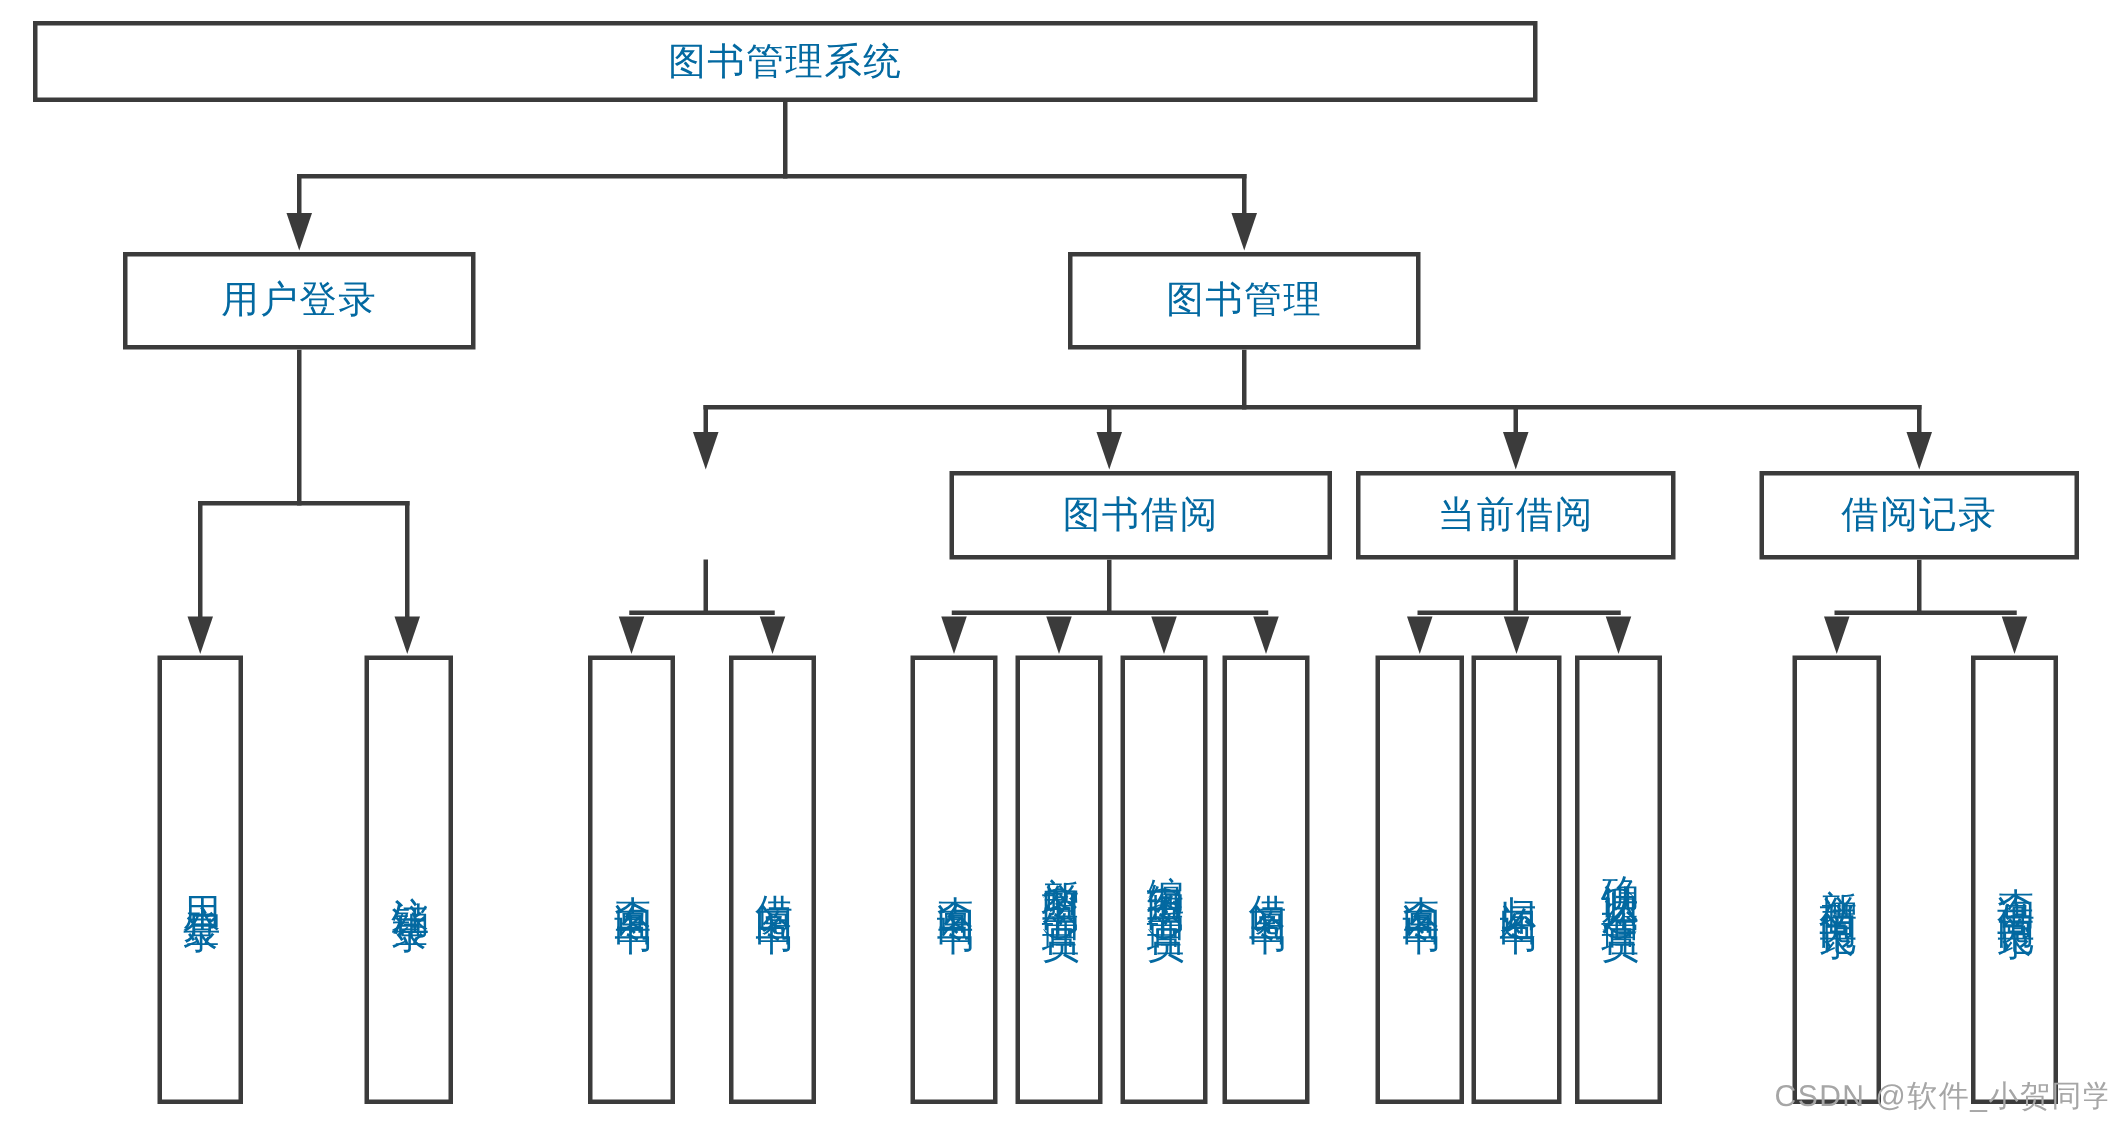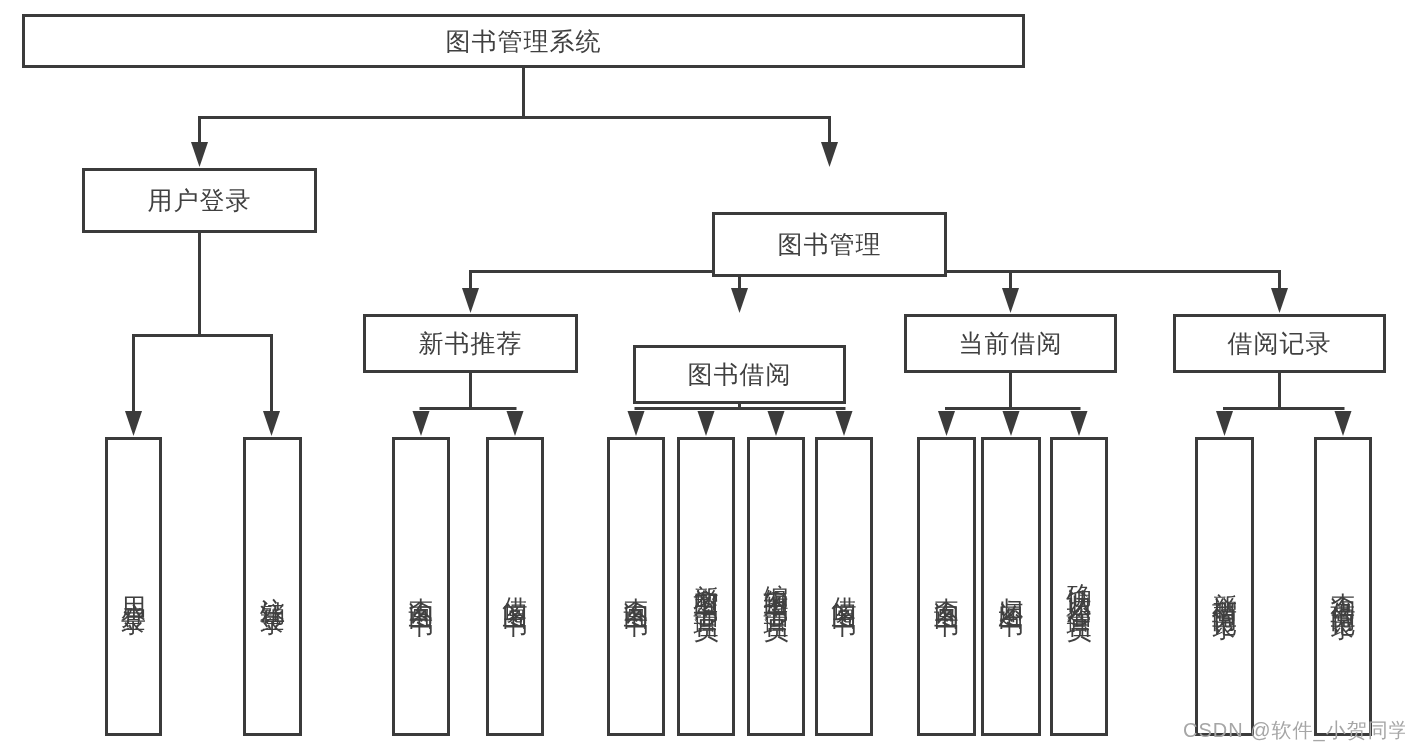--- a/index.html
+++ b/index.html
@@ -17,21 +17,21 @@
     width: 1405px; height: 747px;
   }
   .box {
     position: absolute;
     box-sizing: border-box;
     border: 3px solid #3b3b3b;
     background: #ffffff;
     display: flex;
     align-items: center;
     justify-content: center;
-    color: #404040;
+    color: #0369a1;
     font-size: 25px;
     line-height: 1;
     letter-spacing: 1px;
     white-space: nowrap;
   }
   .leaf span {
     writing-mode: vertical-rl;
     text-orientation: mixed;
     letter-spacing: 5px;
     line-height: 1;
@@ -114,28 +114,25 @@
     </g>
   </svg>
 
   <div class="box" style="left:22px; top:14px; width:1003px; height:54px;">
     <span>图书管理系统</span>
   </div>
 
   <div class="box" style="left:82px; top:168px; width:235px; height:65px;">
     <span>用户登录</span>
   </div>
-  <div class="box" style="left:712px; top:168px; width:235px; height:65px;margin-top:44px;">
+  <div class="box" style="left:712px; top:168px; width:235px; height:65px;">
     <span>图书管理</span>
   </div>
 
-  <div class="box" style="left:363px; top:314px; width:215px; height:59px;">
-    <span>新书推荐</span>
-  </div>
-  <div class="box" style="left:633px; top:314px; width:213px; height:59px;margin-top:31px;">
+  <div class="box" style="left:633px; top:314px; width:255px; height:59px;">
     <span>图书借阅</span>
   </div>
   <div class="box" style="left:1173px; top:314px; width:213px; height:59px;">
     <span>借阅记录</span>
   </div>
   <div class="box" style="left:904px; top:314px; width:213px; height:59px;">
     <span>当前借阅</span>
   </div>
 
   <div class="box leaf" style="left:105px; top:437px; width:57px; height:299px;">

